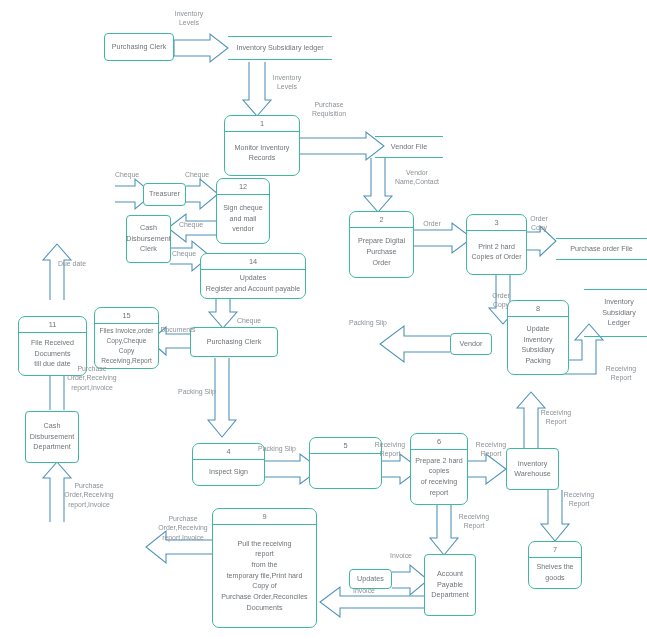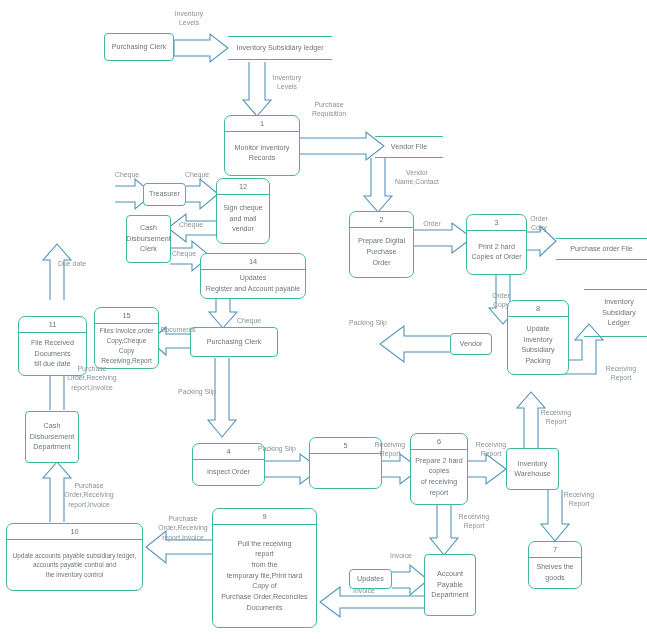--- a/index.html
+++ b/index.html
@@ -235,21 +235,21 @@
   </div>
 
   <div class="node process" style="left:466px;top:214px;width:61px;height:61px;">
     <div class="pnum">3</div>
     <div class="pbody" style="white-space:pre-line;">Print 2 hard
 Copies of Order</div>
   </div>
 
   <div class="node process" style="left:192px;top:443px;width:73px;height:43px;">
     <div class="pnum">4</div>
-    <div class="pbody" style="white-space:pre-line;">Inspect Order</div>
+    <div class="pbody" style="white-space:pre-line;">Inspect Sign</div>
   </div>
 
   <div class="node process" style="left:309px;top:437px;width:73px;height:52px;">
     <div class="pnum">5</div>
   </div>
 
   <div class="node process" style="left:410px;top:433px;width:58px;height:72px;">
     <div class="pnum">6</div>
     <div class="pbody" style="white-space:pre-line;">Prepare 2 hard
 copies
@@ -274,26 +274,20 @@
     <div class="pnum">9</div>
     <div class="pbody" style="white-space:pre-line;">Pull the receiving
 report
 from the
 temporary file,Print hard
 Copy of
 Purchase Order,Reconciles
 Documents</div>
   </div>
 
-  <div class="node process" style="left:6px;top:523px;width:137px;height:68px;">
-    <div class="pnum">10</div>
-    <div class="pbody" style="white-space:pre-line;font-size:6.4px;">Update accounts payable subsidiary ledger,
-accounts payable control  and
-the inventory control</div>
-  </div>
 
   <div class="node process" style="left:18px;top:288px;width:69px;height:60px;margin-top:28px;">
     <div class="pnum">11</div>
     <div class="pbody" style="white-space:pre-line;">File Received
 Documents
 till due date</div>
   </div>
 
 
   <div class="node process" style="left:216px;top:178px;width:54px;height:66px;">

